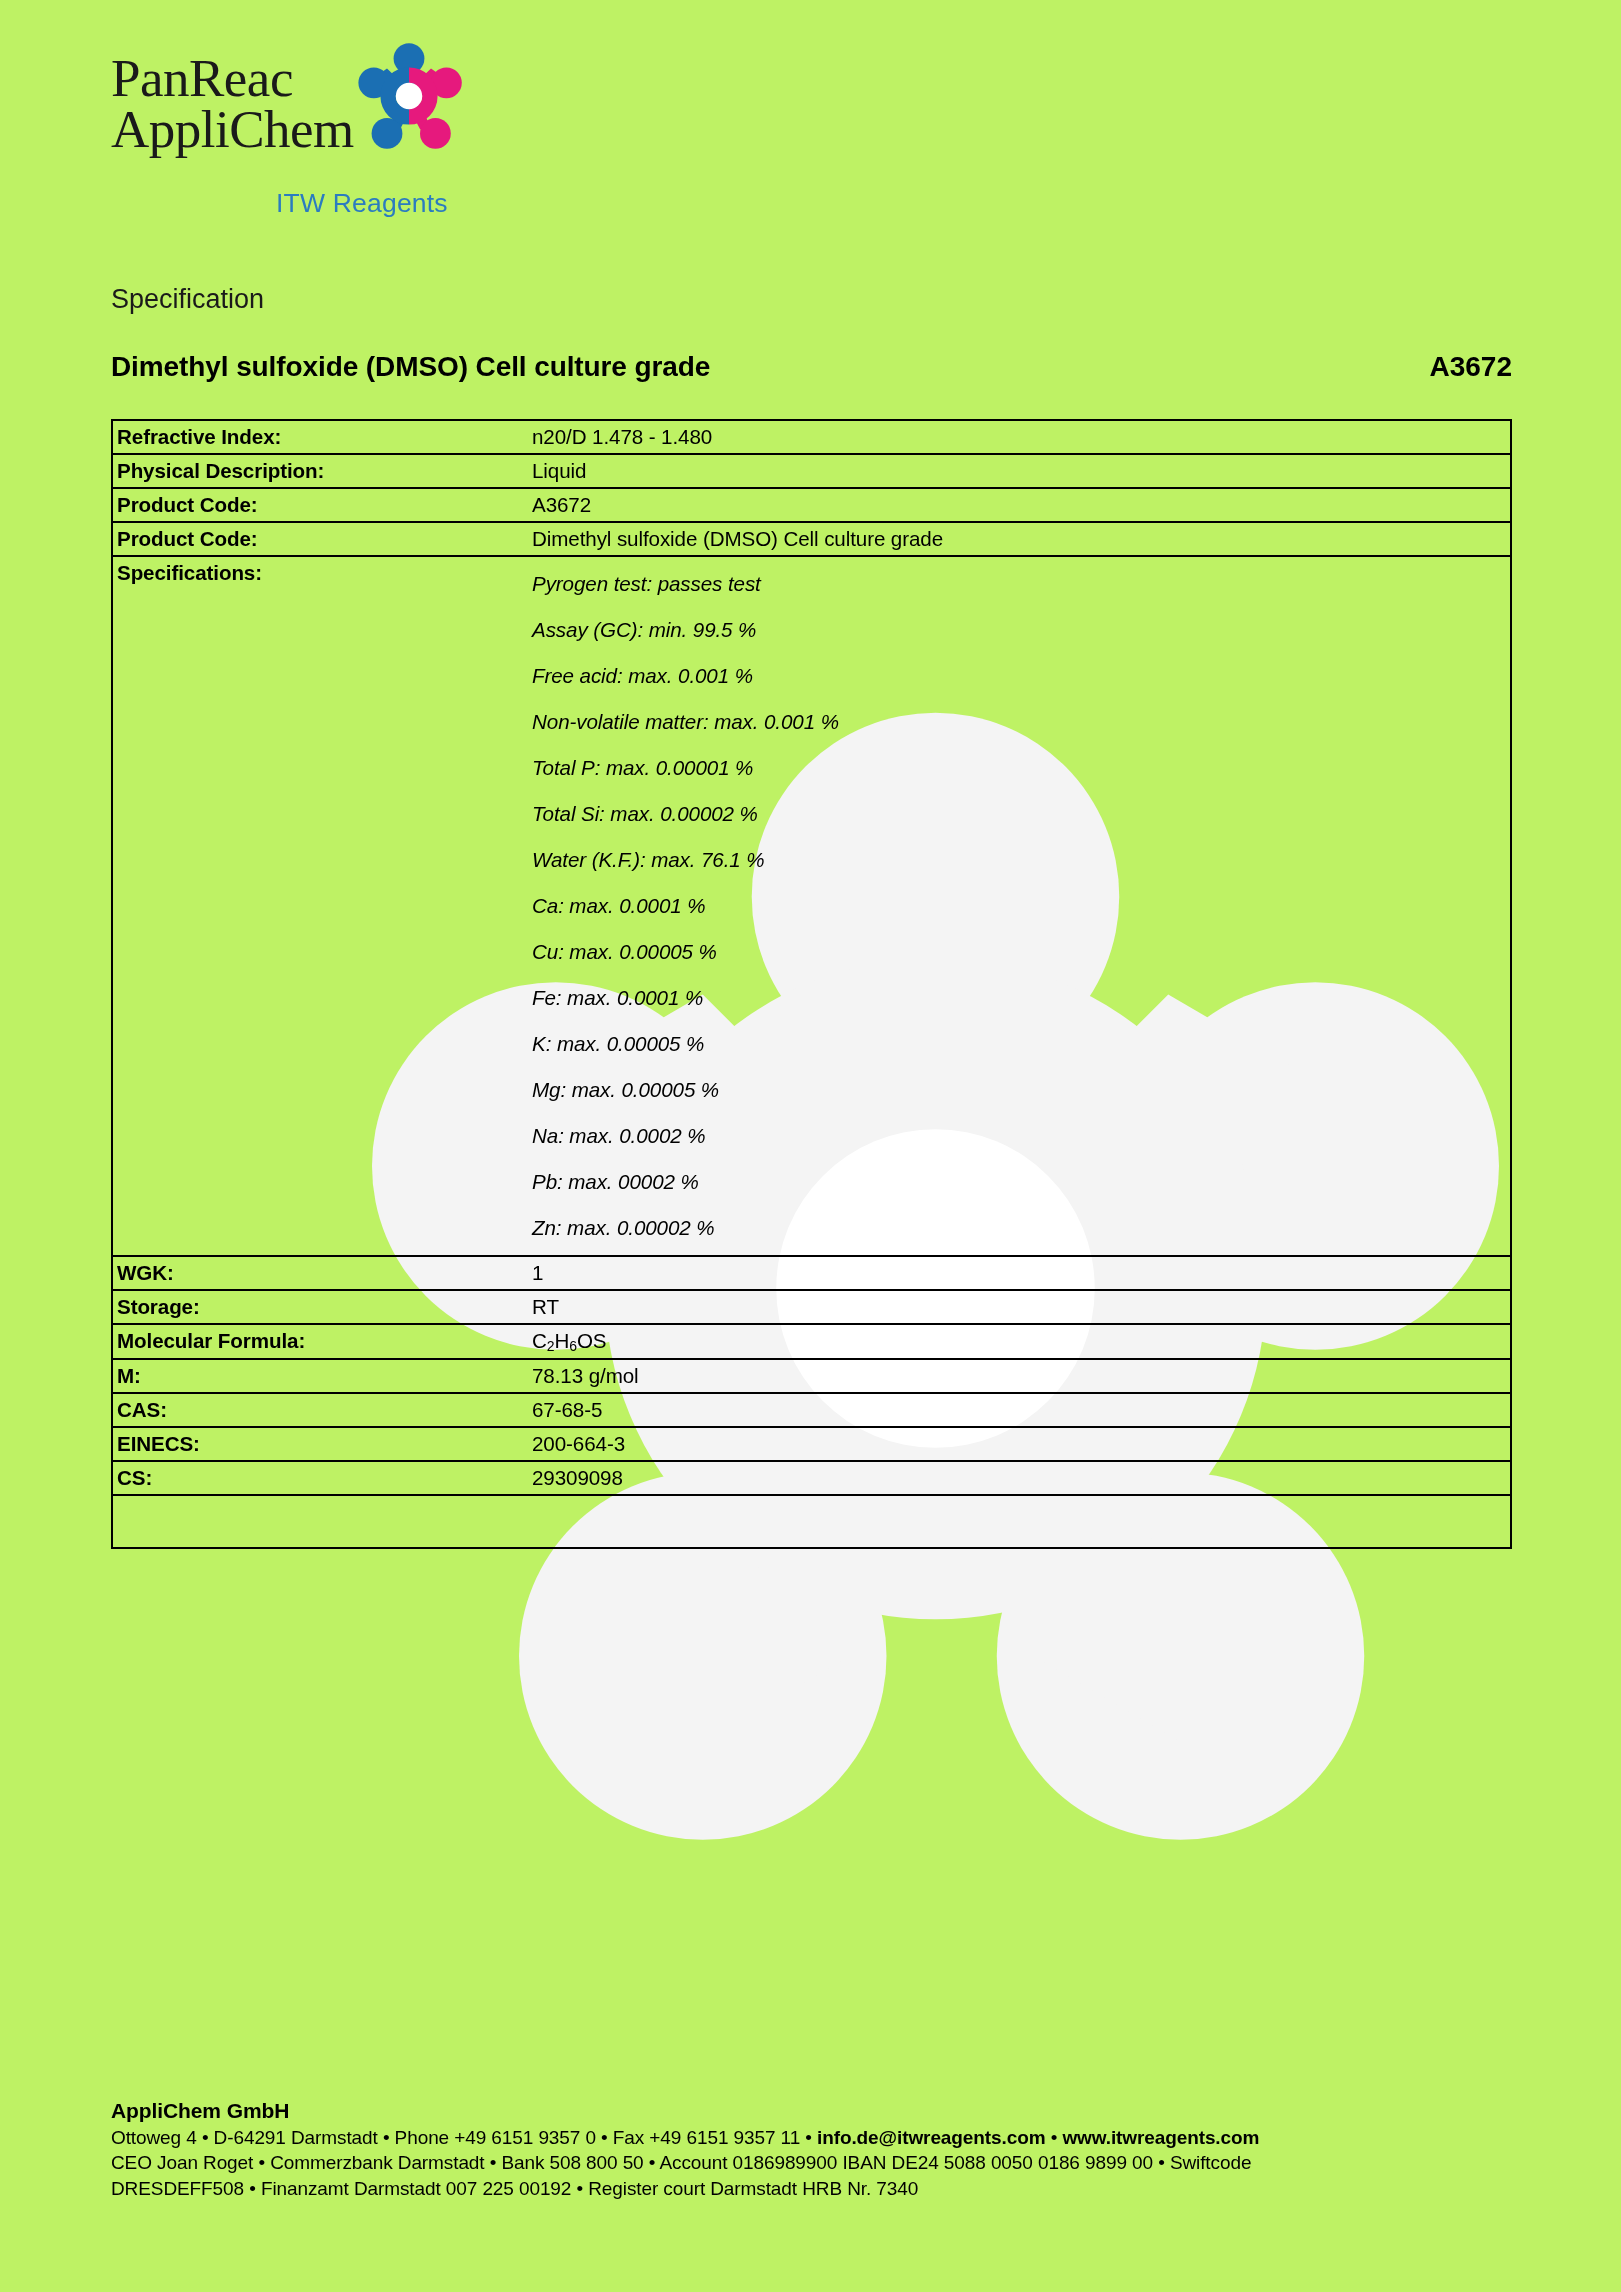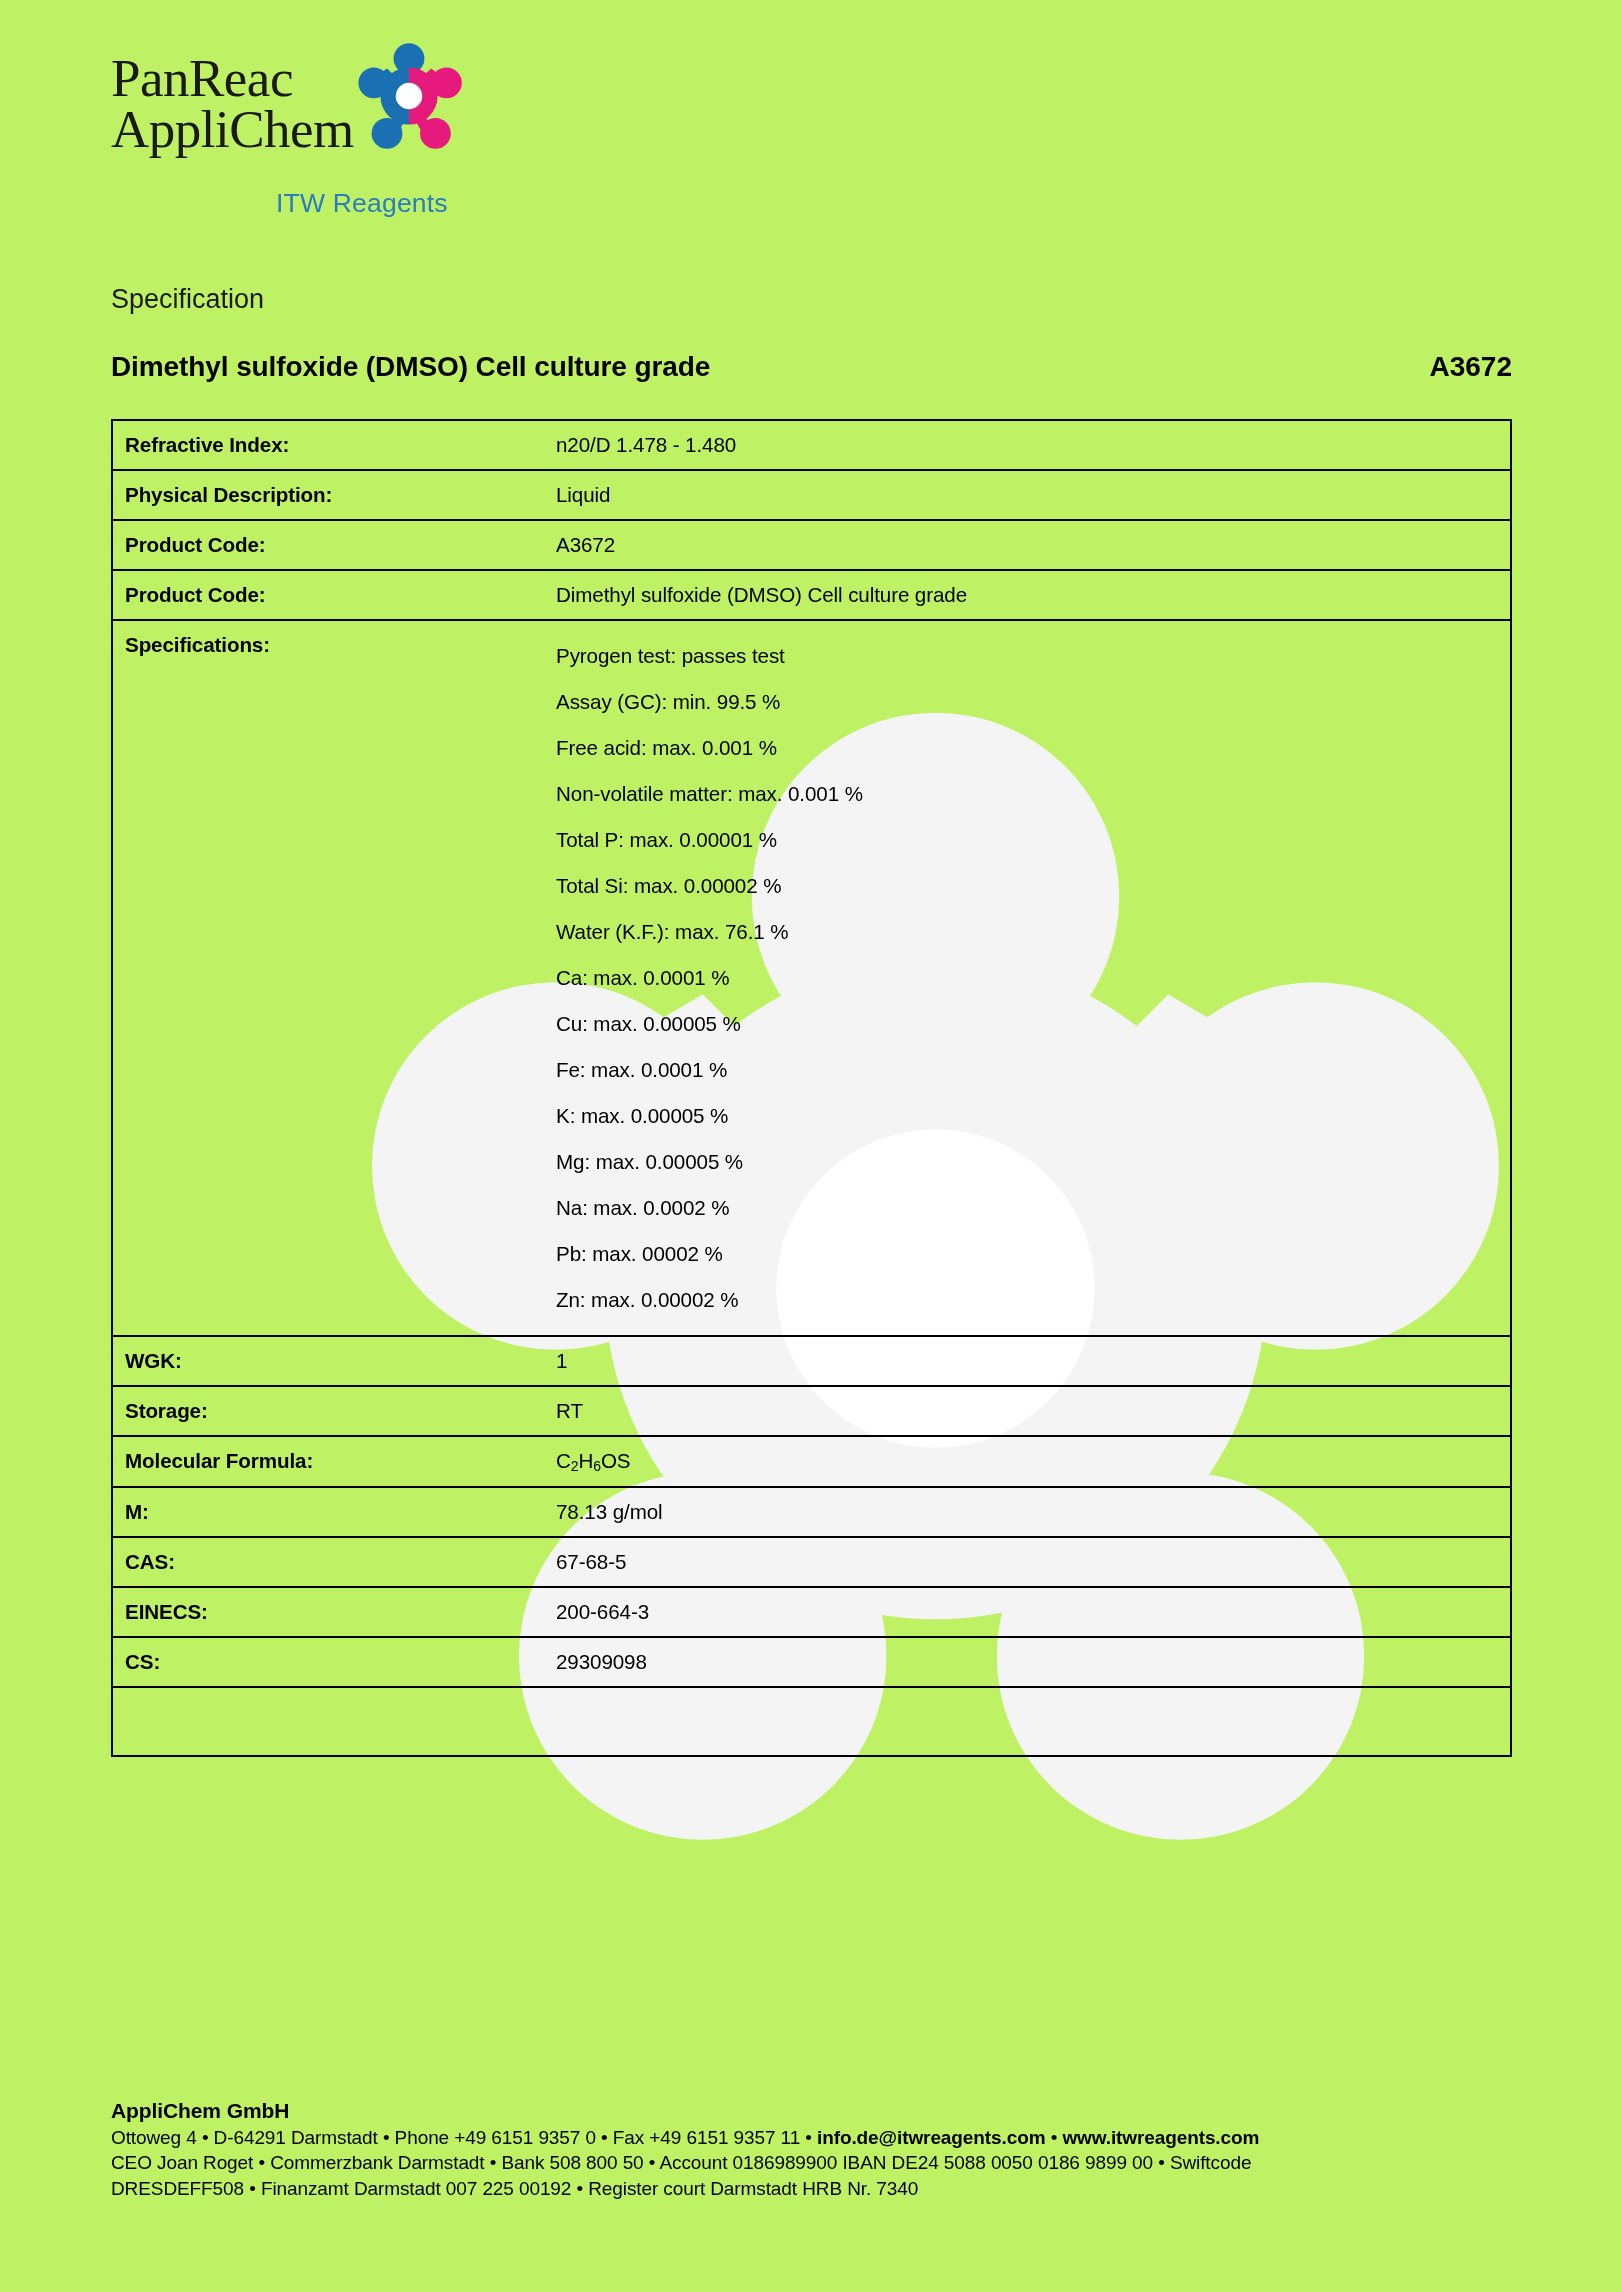--- a/index.html
+++ b/index.html
@@ -109,21 +109,21 @@
     border-right: 2.9px solid #000;
     z-index: 2;
     background: transparent;
   }
   #spec-table tr {
     border-bottom: 2.9px solid #000;
   }
   #spec-table tr:last-child { border-bottom: none; }
   #spec-table td {
     vertical-align: top;
-    padding: 12px;
+    padding: 4px;
     background: transparent;
   }
   td.k {
     width: 407px;
     padding: 23.5px 0 23.5px 17.6px;
     font-size: 20.6px;
     font-weight: bold;
     color: #000;
     letter-spacing: -0.1px;
   }
@@ -132,20 +132,21 @@
     font-size: 20.6px;
     font-weight: normal;
     color: #000;
     letter-spacing: -0.1px;
   }
   tr.tall td.k, tr.tall td.v { padding-top: 24.5px; padding-bottom: 24.5px; }
   tr.empty td { height: 43px; padding: 0; }
   .spec-line {
     line-height: 46px;
     white-space: nowrap;
+    font-style: italic;
   }
   sub {
     font-size: 0.68em;
     vertical-align: -0.22em;
   }
 
   
   #footer {
     position: absolute;
     left: 111px;

